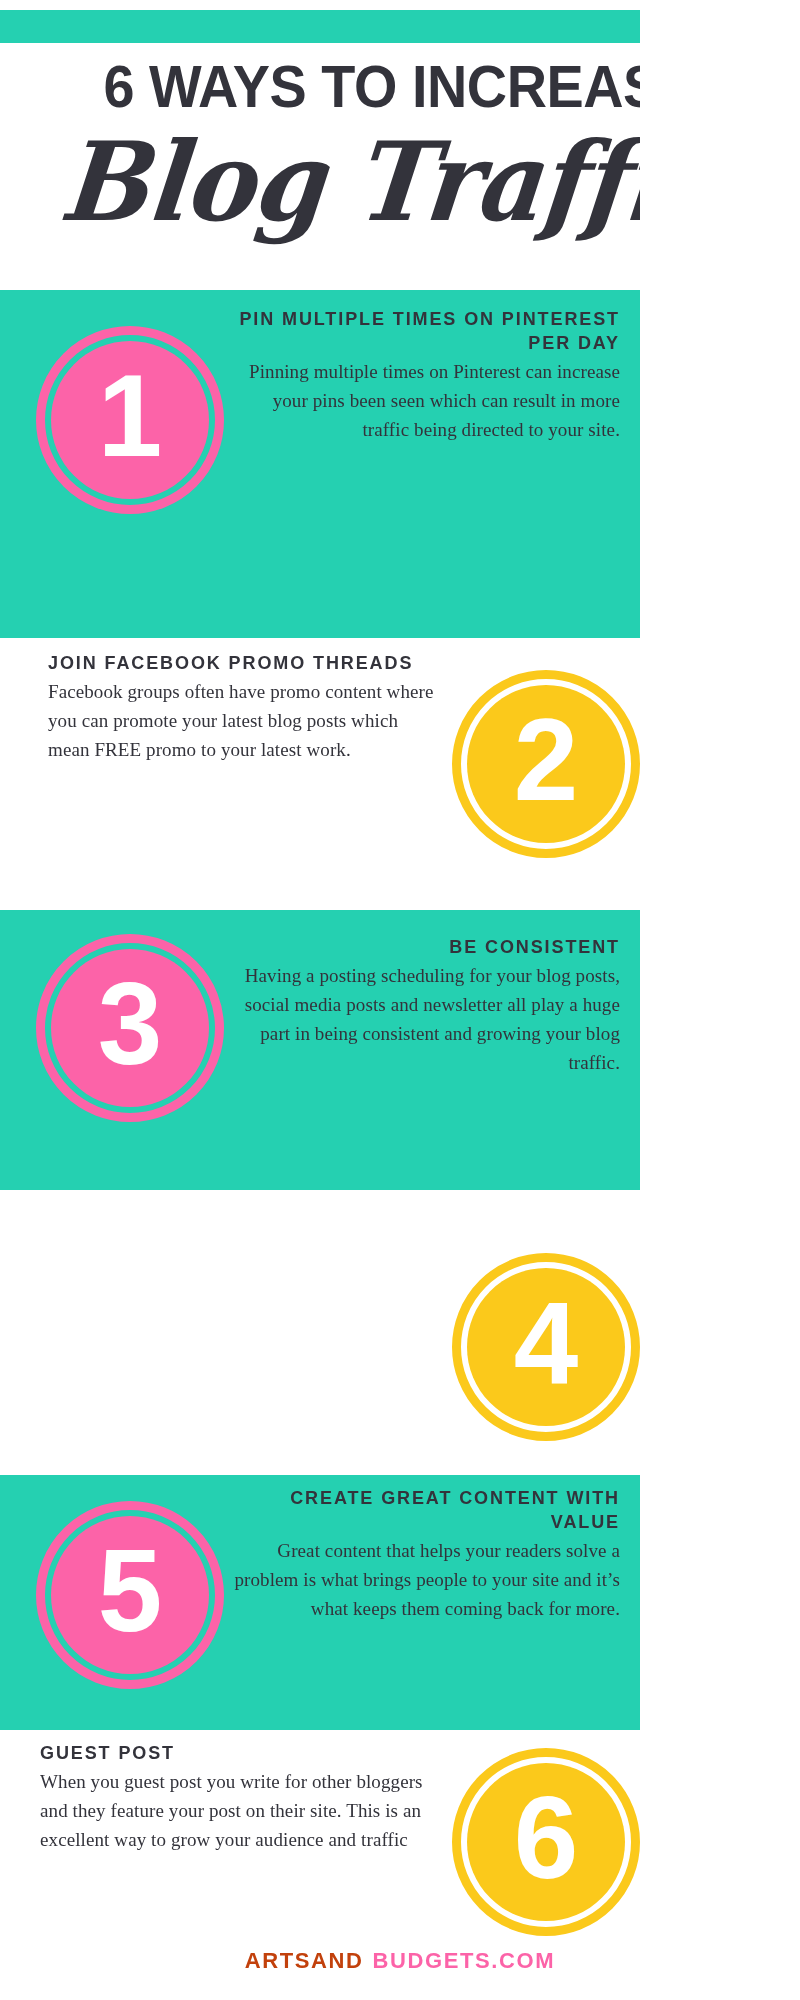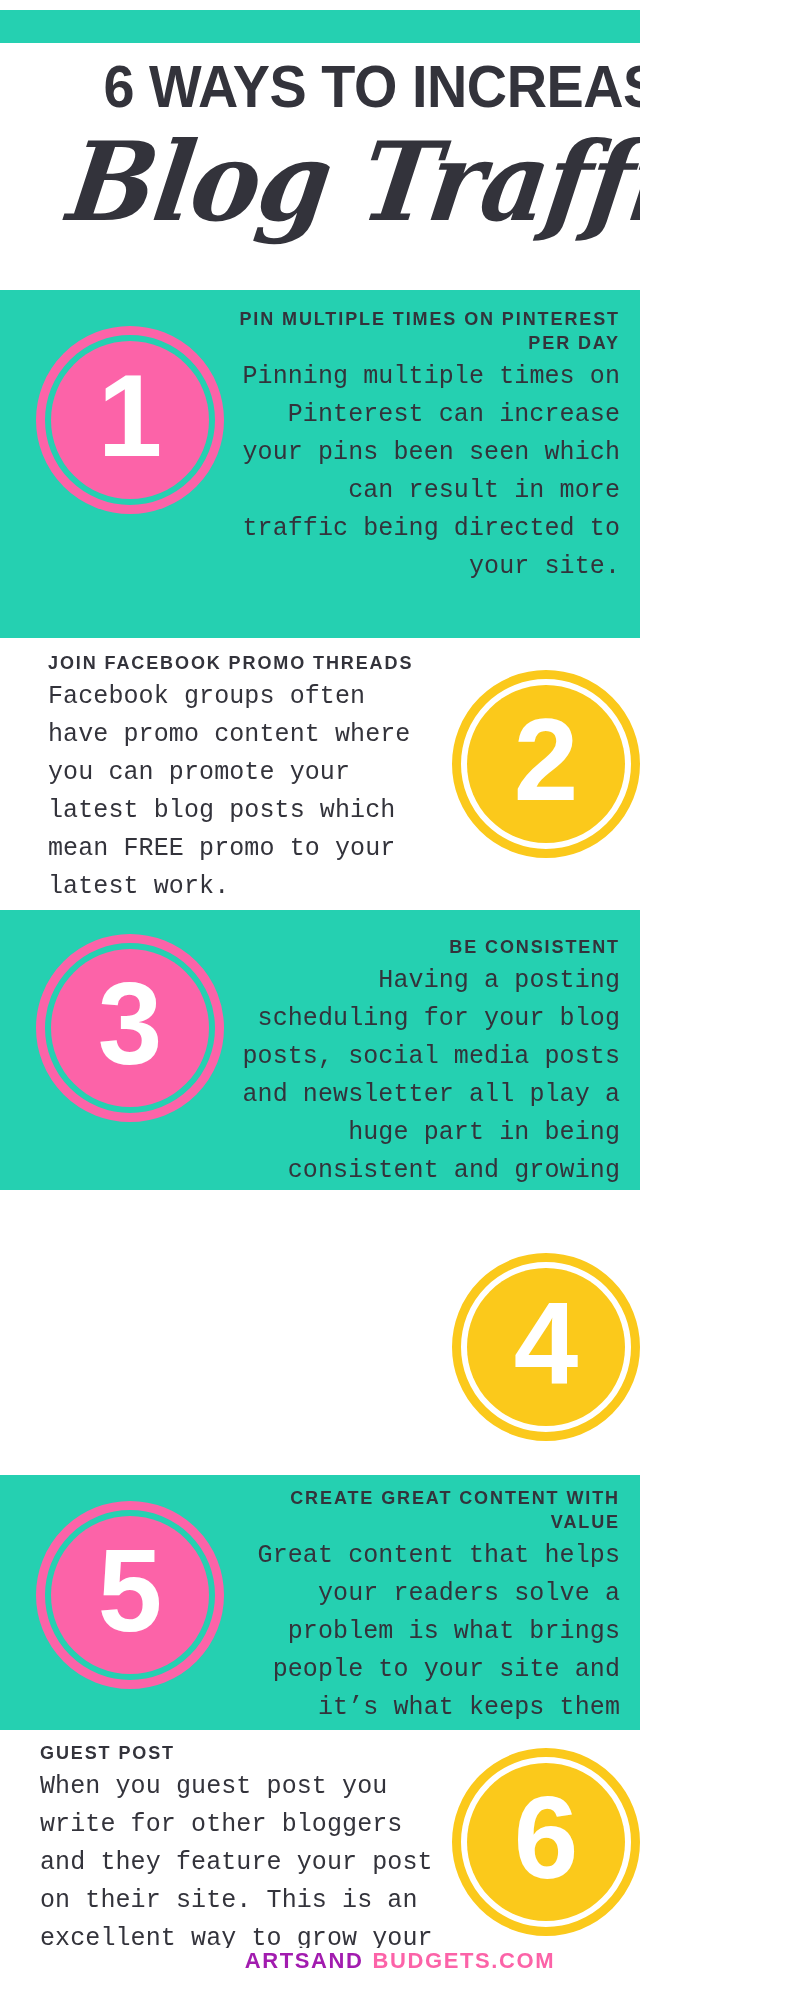--- a/index.html
+++ b/index.html
@@ -80,40 +80,40 @@
     font-family:"Liberation Sans",sans-serif;
     font-weight:bold;
     font-size:18px;
     line-height:1.33;
     letter-spacing:1.9px;
     color:#33333b;
     margin:0 0 2px 0;
     text-transform:uppercase;
   }
   .sec-body{
-    font-family:Liberation Mono, monospace;
+    font-family:Liberation Serif, serif;
     font-weight:normal;
-    font-size:25px;
+    font-size:19px;
     line-height:1.52;
     color:#33333b;
     margin:0;
     letter-spacing:0.1px;
   }
   .align-right{text-align:right;}
   .align-left{text-align:left;}
 
   
   .footer{position:absolute;left:0;top:1948px;width:800px;height:40px;text-align:center;}
   .footer .brand{
     font-family:"Liberation Sans",sans-serif;
     font-weight:bold;
     font-size:22px;
     letter-spacing:1.6px;
   }
-  .brand-a{color:#a21caf;}
+  .brand-a{color:#c2410c;}
   .brand-b{color:#fc63a8;margin-left:9px;}
 </style>
 </head>
 <body>
 
 <div class="page">
 
   <div class="topbar"></div>
 
   <div class="header">

